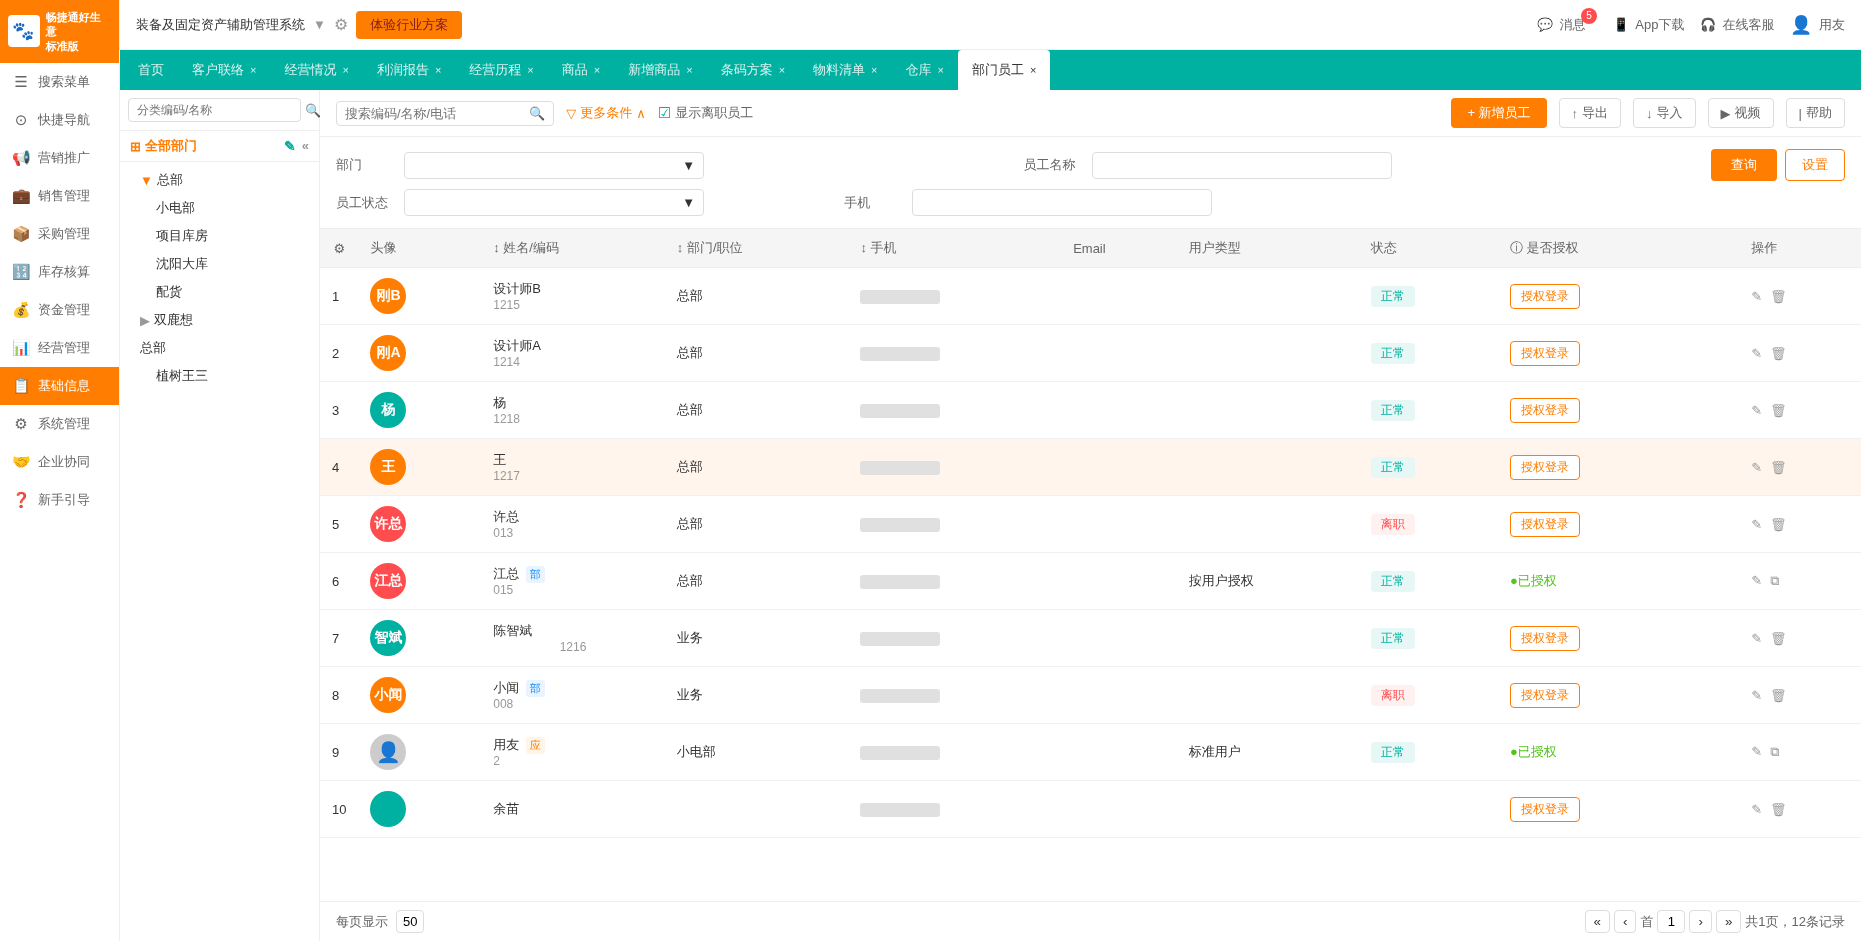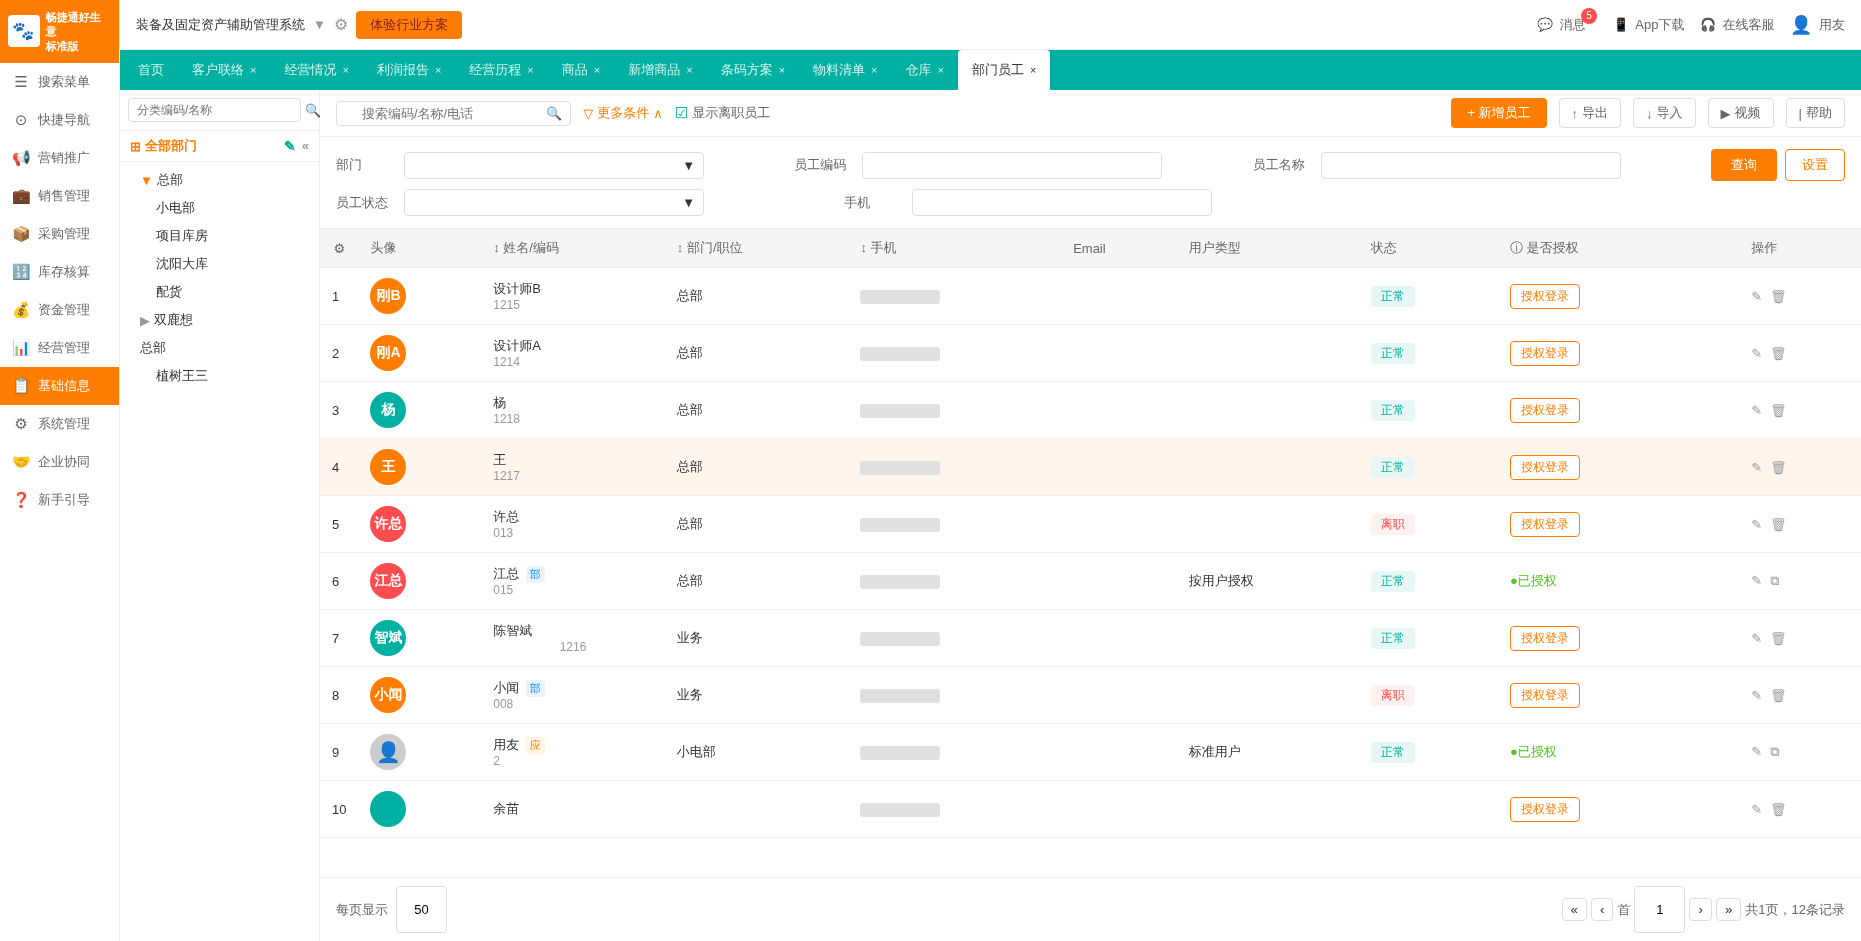--- a/index.html
+++ b/index.html
@@ -44,21 +44,21 @@
     .dept-item { padding: 5px 10px; cursor: pointer; font-size: 13px; color: #333; display: flex; align-items: center; gap: 4px; }
     .dept-item-indent1 { padding-left: 20px; }
     .dept-item-indent2 { padding-left: 36px; }
 
     
     .right-panel { flex: 1; display: flex; flex-direction: column; overflow: hidden; }
 
     
     .filter-bar { background: #fff; padding: 8px 16px; display: flex; align-items: center; gap: 12px; border-bottom: 1px solid #eee; flex-shrink: 0; }
     .filter-search { display: flex; align-items: center; gap: 4px; border: 1px solid #ddd; border-radius: 4px; padding: 4px 8px; }
-    .filter-search input { border: none; outline: none; font-size: 13px; width: 180px; margin-left: 17px; }
+    .filter-search input { border: none; outline: none; font-size: 13px; width: 180px; }
 
     
     .filter-form { background: #fff; padding: 12px 16px; border-bottom: 1px solid #eee; flex-shrink: 0; }
     .filter-row { display: flex; align-items: center; gap: 16px; margin-bottom: 8px; }
     .filter-row:last-child { margin-bottom: 0; }
     .filter-field { display: flex; align-items: center; gap: 8px; flex: 1; }
     .filter-label { color: #666; font-size: 13px; white-space: nowrap; min-width: 60px; }
     .filter-select { flex: 1; border: 1px solid #ddd; border-radius: 4px; padding: 5px 8px; font-size: 13px; background: #fff; display: flex; align-items: center; justify-content: space-between; cursor: pointer; max-width: 300px; }
     .filter-input { flex: 1; border: 1px solid #ddd; border-radius: 4px; padding: 5px 8px; font-size: 13px; max-width: 300px; }
     .filter-btn-group { display: flex; gap: 8px; }
@@ -87,21 +87,21 @@
     .action-icon { cursor: pointer; }
     .dept-tag { display: inline-block; background: #e6f7f5; color: #00b0a0; font-size: 11px; border-radius: 3px; padding: 1px 4px; margin-left: 3px; }
     .dept-tag-blue { background: #e8f4ff; color: #1890ff; }
     .dept-tag-orange { background: #fff5e6; color: #ff7d00; }
 
     
     .pagination { background: #fff; border-top: 1px solid #eee; padding: 8px 16px; display: flex; align-items: center; justify-content: space-between; flex-shrink: 0; }
     .pagination-left { display: flex; align-items: center; gap: 8px; color: #666; font-size: 13px; }
     .pagination-right { display: flex; align-items: center; gap: 4px; font-size: 13px; color: #666; }
     .page-btn { border: 1px solid #ddd; background: #fff; border-radius: 4px; padding: 3px 8px; cursor: pointer; color: #333; }
-    .page-input { border: 1px solid #ddd; border-radius: 4px; padding: 15px 6px; width: 51px; text-align: center; font-size: 13px; }
+    .page-input { border: 1px solid #ddd; border-radius: 4px; padding: 3px 6px; width: 28px; text-align: center; font-size: 13px; }
     .phone-blur { display: inline-block; background: #e0e0e0; border-radius: 3px; width: 80px; height: 14px; vertical-align: middle; }
     .settings-col { width: 36px; text-align: center; }
 
     .topbar-icon-group { display: flex; align-items: center; gap: 6px; cursor: pointer; color: #666; font-size: 13px; }
 
     .filter-more { display: flex; align-items: center; gap: 4px; color: #ff7d00; cursor: pointer; font-size: 13px; }
     .filter-show-inactive { display: flex; align-items: center; gap: 4px; color: #666; font-size: 13px; cursor: pointer; }
     .checkbox-checked { color: #00b0a0; font-size: 15px; }
   </style>
 </head>
@@ -329,24 +329,20 @@
       </div>
 
       <div class="filter-form">
         <div class="filter-row">
           <div class="filter-field">
             <span class="filter-label">部门</span>
             <div class="filter-select">
               <span></span>
               <span>▼</span>
             </div>
-          </div>
-          <div class="filter-field">
-            <span class="filter-label">员工编码</span>
-            <input class="filter-input" type="text" style="">
           </div>
           <div class="filter-field">
             <span class="filter-label">员工名称</span>
             <input class="filter-input" type="text" style="">
           </div>
           <div class="filter-btn-group">
             <button class="btn-query">查询</button>
             <button class="btn-set">设置</button>
           </div>
         </div>

